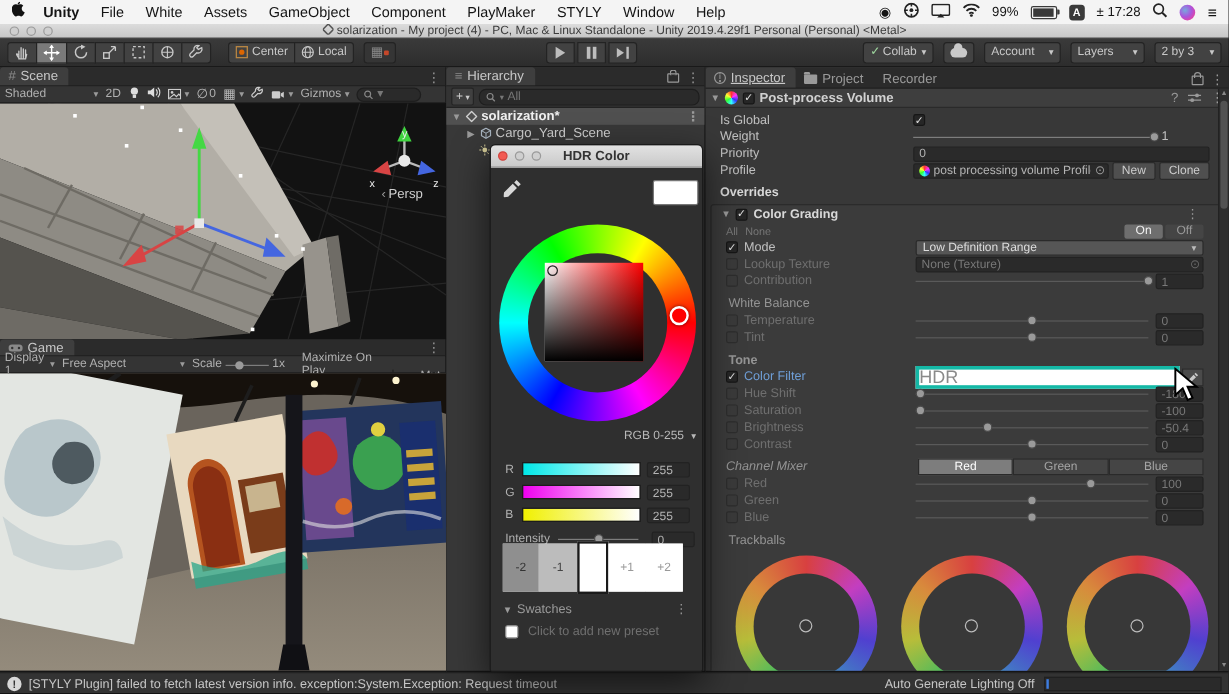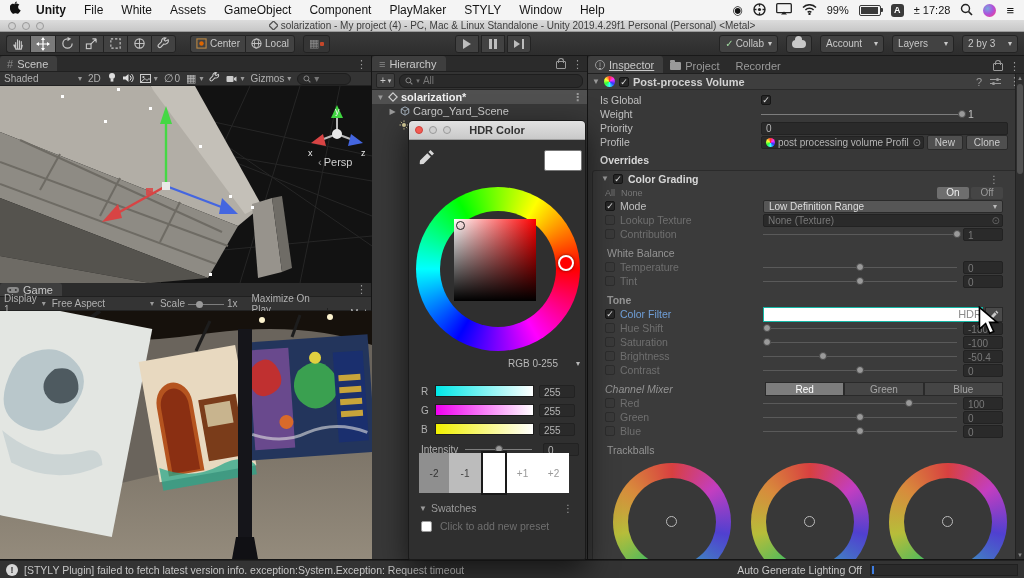--- a/index.html
+++ b/index.html
@@ -708,21 +708,21 @@
               <span class="track"></span>
               <span class="knob" style="left:50%;"></span>
             </span>
           <span class="valbox">0</span>
         </div>
 
         <div class="subhead" style="margin-top:5px;font-weight:bold;">Tone</div>
         <div class="irow sub">
           <span class="cb" style="margin-right:5px;">✓</span>
           <span class="lbl" style="color:#6f9fd8;">Color Filter</span>
-          <span style="flex:1;height:13px;background:#fff;border:1px solid #14b8a6;display:flex;align-items:center;justify-content:flex-end;color:#8a8a8a;font-size:11px;">
+          <span style="flex:1;height:13px;background:#fff;border:3px solid #14b8a6;display:flex;align-items:center;justify-content:flex-start;color:#8a8a8a;font-size:15px;">
               <span>HDR</span>
             </span>
           <span style="width:16px;height:13px;background:#4a4a4a;border:1px solid #2a2a2a;margin-left:2px;display:inline-flex;align-items:center;justify-content:center;">
             <svg width="9" height="9" viewBox="0 0 12 12">
                 <path d="M8.5,0.8 L11.2,3.5 L9.8,4.9 L7.1,2.2 Z M6.2,3.1 L8.9,5.8 L3.4,11.2 L1,11.5 L0.5,11 L0.8,8.6 Z" fill="#c8c8c8"></path>
               </svg>
           </span>
         </div>
         <div class="irow sub dis">
           <span class="cb off" style="margin-right:5px;"></span>
@@ -834,21 +834,21 @@
     </span>
     <span class="abs" style="left:135px;top:29px;width:38px;height:21px;background:#fff;border:1px solid #777;border-radius:2px;box-sizing:border-box;"></span>
 
     <div class="hdr-ring">
         <div class="hole"></div>
       </div>
     <div class="svsq"></div>
     <span class="svknob"></span>
     <span class="hueknob"></span>
 
-    <span class="abs flex" style="left:97px;top:237px;width:74px;justify-content:flex-end;gap:18px;color:#b8b8b8;font-size:10px;">
+    <span class="abs flex" style="left:97px;top:237px;width:74px;justify-content:flex-end;gap:6px;color:#b8b8b8;font-size:10px;">
       <span>RGB 0-255</span>
         <span class="i" style="font-size:8px;">▾</span>
     </span>
 
     <div class="chanrow" style="top:263px;">
       <span class="cl">R</span>
       <span class="chanbar" style="background:linear-gradient(to right,#00e8e8,#fff);"></span>
       <span class="valbox">255</span>
     </div>
     <div class="chanrow" style="top:282px;">

